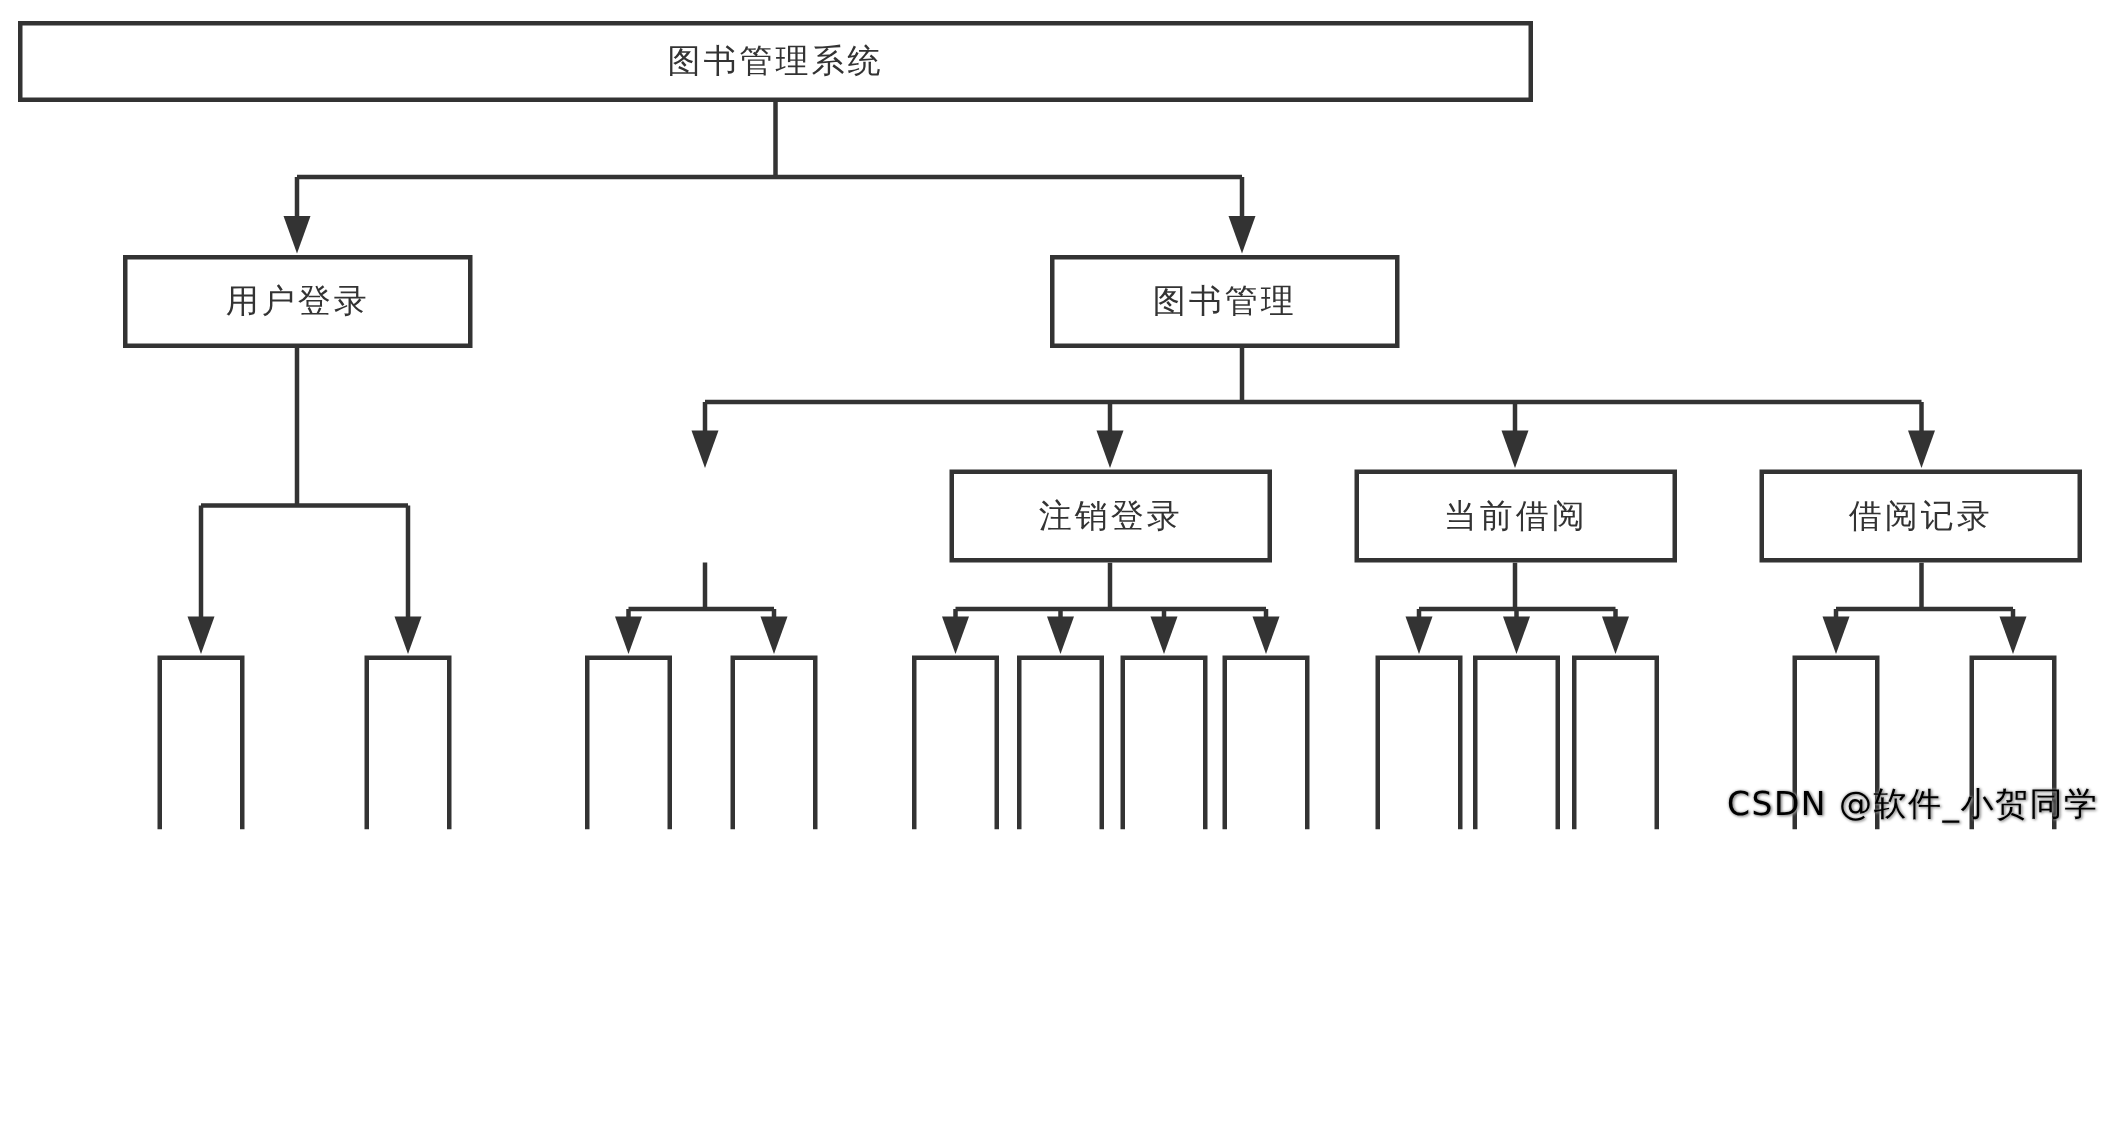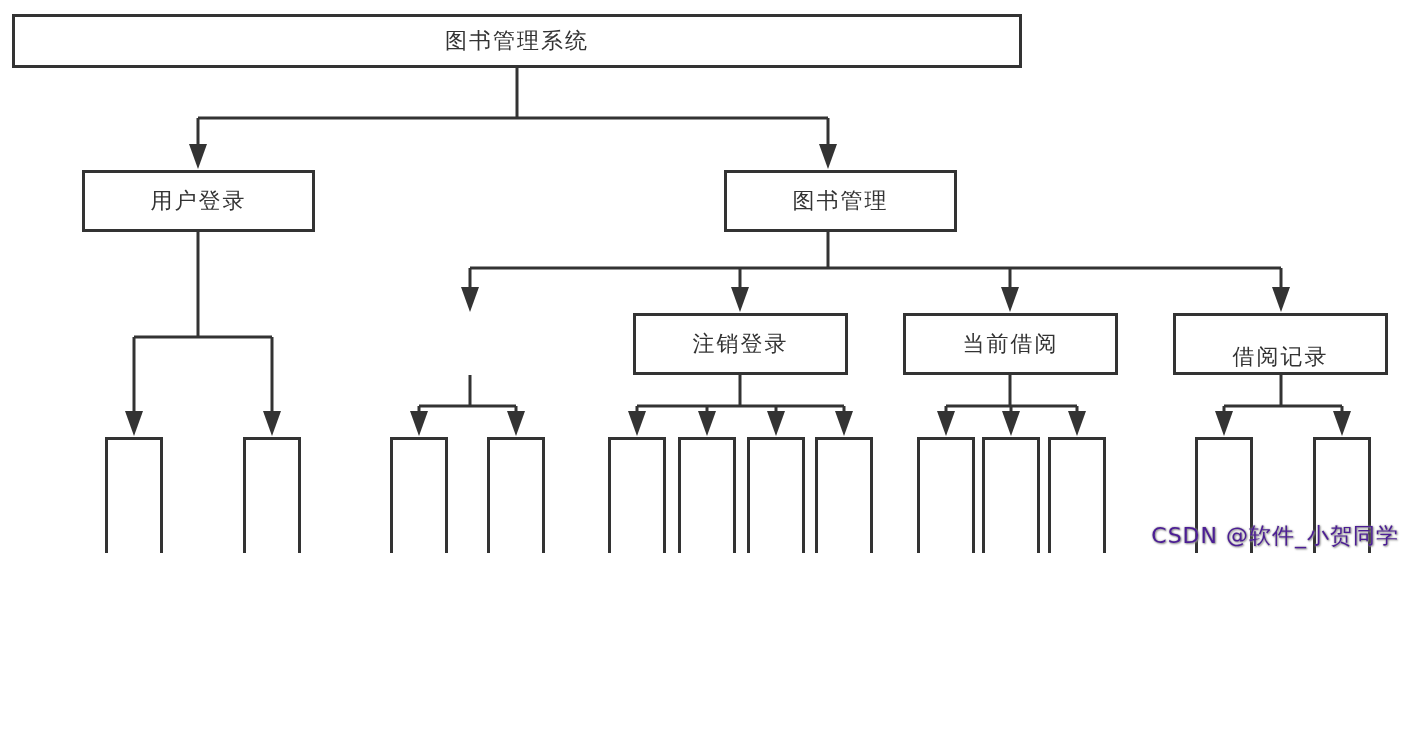--- a/index.html
+++ b/index.html
@@ -36,45 +36,45 @@
   .leaf span {
     writing-mode: vertical-rl;
     text-orientation: mixed;
     font-size: 22px;
     letter-spacing: 7px;
     line-height: 1;
     color: #333333;
     white-space: nowrap;
   }
   #n-user-login   { left: 82px; }
-  #n-book-mgmt    { left: 724px; }
+  #n-book-mgmt    { left: 700px; }
   #n-new-book     { left: 363px; }
   #n-book-borrow  { left: 633px; }
   #n-cur-borrow   { left: 903px; }
-  #n-borrow-rec   { left: 1173px; align-items: flex-end; }
+  #n-borrow-rec   { left: 1173px; }
   #l1  { left: 105px; }
   #l2  { left: 243px; }
   #l3  { left: 390px; }
   #l4  { left: 487px; }
   #l5  { left: 608px; }
   #l6  { left: 678px; }
   #l7  { left: 747px; }
   #l8  { left: 815px; }
   #l9  { left: 917px; }
   #l10 { left: 982px; }
   #l11 { left: 1048px; }
   #l12 { left: 1195px; }
   #l13 { left: 1313px; }
   .watermark {
     position: absolute;
     right: 6px;
     bottom: 2px;
     z-index: 3;
     font-size: 22px;
-    color: #4c1d95;
+    color: #000000;
     text-shadow: 0 0 2px #9a9a9a, 1px 1px 2px #8a8a8a;
     letter-spacing: 1px;
     white-space: nowrap;
   }
 </style>
 </head>
 <body>
 
 <div id="canvas">
 

